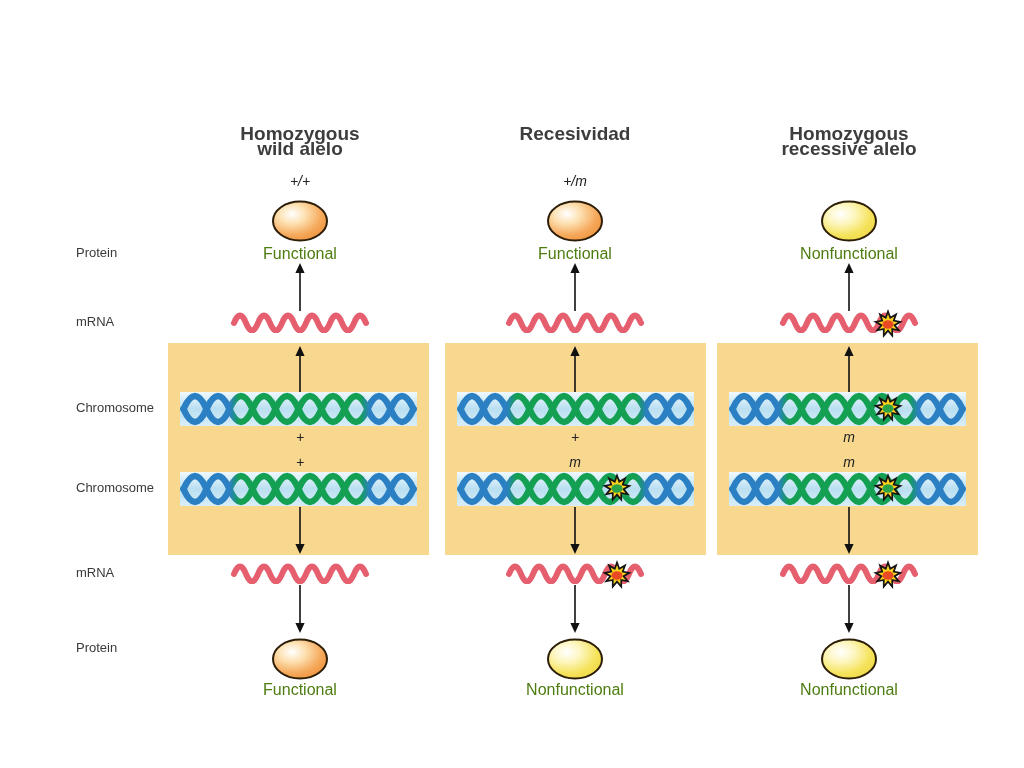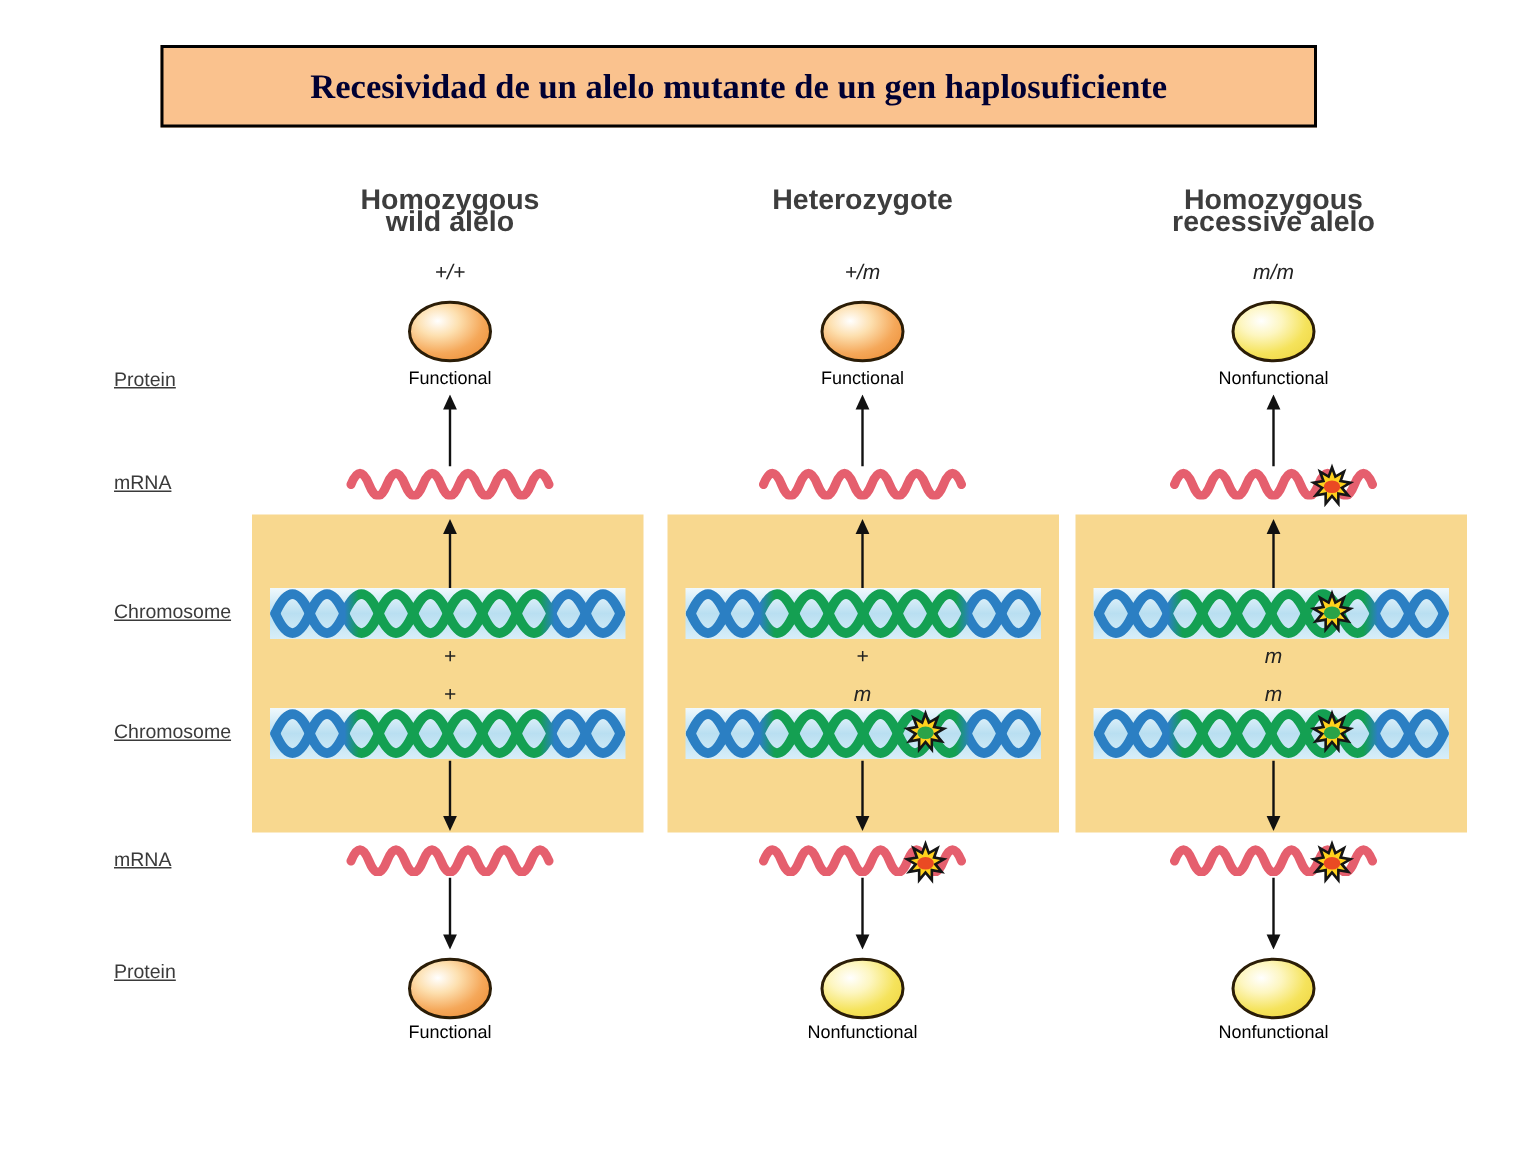--- a/index.html
+++ b/index.html
@@ -5,22 +5,22 @@
   html,body{margin:0;padding:0;background:#ffffff;}
   #slide{position:relative;width:1024px;height:768px;background:#ffffff;overflow:hidden;
          font-family:"Liberation Sans",sans-serif;}
   .abs{position:absolute;}
   .ctext{position:absolute;width:200px;text-align:center;}
   #title-box{position:absolute;left:107px;top:30px;width:767px;height:51px;
              background:#fac28e;border:2px solid #000;text-align:center;line-height:51px;
              font-family:"Liberation Serif",serif;font-weight:bold;font-size:23px;color:#000033;}
   .hdr{font-weight:bold;font-size:19px;line-height:15px;color:#3d3d3d;}
   .genotype{font-style:italic;font-size:14px;color:#222;}
-  .plabel{font-size:12px;color:#000000;}
-  .rowlbl{position:absolute;left:76px;font-size:13px;color:#3a3a3a;text-decoration:underline;}
+  .plabel{font-size:16px;color:#4d7c0f;}
+  .rowlbl{position:absolute;left:76px;font-size:13px;color:#3a3a3a;}
   .panel{position:absolute;top:343px;width:261px;height:212px;background:#f8d88f;}
   .band{position:absolute;width:237px;height:34px;
         background:linear-gradient(180deg,#f0f9fd 0%,#b9dff1 50%,#d8eef8 100%);}
   .allele{position:absolute;width:200px;text-align:center;font-style:italic;font-size:14px;color:#222;}
   svg{display:block;}
 </style>
 </head>
 <body>
 
 <div id="slide">
@@ -51,21 +51,20 @@
       <g id="waveShape">
         <path d="M4,14 q6,-15 12,0 q6,15 12,0 q6,-15 12,0 q6,15 12,0 q6,-15 12,0 q6,15 12,0 q6,-15 12,0 q6,15 12,0 q6,-15 12,0 q6,15 12,0 q6,-15 12,0" fill="none" stroke="#e55f6e" stroke-width="6" stroke-linecap="round"></path>
       </g>
       <g id="helixShape">
         <path d="M3.5,17 q11.5,26 23,0 q11.5,-26 23,0 q11.5,26 23,0 q11.5,-26 23,0 q11.5,26 23,0 q11.5,-26 23,0 q11.5,26 23,0 q11.5,-26 23,0 q11.5,26 23,0 q11.5,-26 23,0" fill="none" stroke="url(#dnaGrad)" stroke-width="6.5" stroke-linecap="round"></path>
         <path d="M3.5,17 q11.5,-26 23,0 q11.5,26 23,0 q11.5,-26 23,0 q11.5,26 23,0 q11.5,-26 23,0 q11.5,26 23,0 q11.5,-26 23,0 q11.5,26 23,0 q11.5,-26 23,0 q11.5,26 23,0" fill="none" stroke="url(#dnaGrad)" stroke-width="6.5" stroke-linecap="round"></path>
       </g>
     </defs>
   </svg>
 
-  <div id="title-box">Recesividad de un alelo mutante de un gen haplosuficiente</div>
 
   <div class="rowlbl" style="top:245px">Protein</div>
   <div class="rowlbl" style="top:314px">mRNA</div>
   <div class="rowlbl" style="top:400px">Chromosome</div>
   <div class="rowlbl" style="top:480px">Chromosome</div>
   <div class="rowlbl" style="top:565px">mRNA</div>
   <div class="rowlbl" style="top:640px">Protein</div>
 
   <div class="panel" style="left:168px"></div>
   <div class="panel" style="left:445px"></div>
@@ -113,21 +112,21 @@
   <svg class="abs" style="left:294px;top:585px" width="12" height="48" viewBox="0 0 12 48">
     <line x1="6" y1="0" x2="6" y2="40" stroke="#111" stroke-width="1.6"></line>
       <polygon points="6,48 1.4,38 10.6,38" fill="#111"></polygon>
   </svg>
   <svg class="abs" style="left:270px;top:637px" width="60" height="44" viewBox="0 0 60 44">
     <ellipse cx="30" cy="22" rx="27" ry="19.5" fill="url(#gradOrange)" stroke="#2b1d07" stroke-width="2"></ellipse>
   </svg>
   <div class="ctext plabel" style="left:200px;top:681px">Functional</div>
 
   <div class="ctext hdr" style="left:475px;top:126px">
-    <div>Heterozygote</div>
+    <div>Recesividad</div>
     <div></div>
   </div>
   <div class="ctext genotype" style="left:475px;top:173px">+/m</div>
   <svg class="abs" style="left:545px;top:199px" width="60" height="44" viewBox="0 0 60 44">
     <ellipse cx="30" cy="22" rx="27" ry="19.5" fill="url(#gradOrange)" stroke="#2b1d07" stroke-width="2"></ellipse>
   </svg>
   <div class="ctext plabel" style="left:475px;top:245px">Functional</div>
   <svg class="abs" style="left:569px;top:263px" width="12" height="48" viewBox="0 0 12 48">
     <line x1="6" y1="8" x2="6" y2="48" stroke="#111" stroke-width="1.6"></line>
       <polygon points="6,0 1.4,10 10.6,10" fill="#111"></polygon>
@@ -174,21 +173,20 @@
   </svg>
   <svg class="abs" style="left:545px;top:637px" width="60" height="44" viewBox="0 0 60 44">
     <ellipse cx="30" cy="22" rx="27" ry="19.5" fill="url(#gradYellow)" stroke="#2b1d07" stroke-width="2"></ellipse>
   </svg>
   <div class="ctext plabel" style="left:475px;top:681px">Nonfunctional</div>
 
   <div class="ctext hdr" style="left:749px;top:126px">
     <div>Homozygous</div>
     <div>recessive alelo</div>
   </div>
-  <div class="ctext genotype" style="left:749px;top:173px">m/m</div>
   <svg class="abs" style="left:819px;top:199px" width="60" height="44" viewBox="0 0 60 44">
     <ellipse cx="30" cy="22" rx="27" ry="19.5" fill="url(#gradYellow)" stroke="#2b1d07" stroke-width="2"></ellipse>
   </svg>
   <div class="ctext plabel" style="left:749px;top:245px">Nonfunctional</div>
   <svg class="abs" style="left:843px;top:263px" width="12" height="48" viewBox="0 0 12 48">
     <line x1="6" y1="8" x2="6" y2="48" stroke="#111" stroke-width="1.6"></line>
       <polygon points="6,0 1.4,10 10.6,10" fill="#111"></polygon>
   </svg>
   <svg class="abs" style="left:779px;top:309px" width="140" height="24" viewBox="0 0 140 24">
     <use href="#waveShape"></use>

